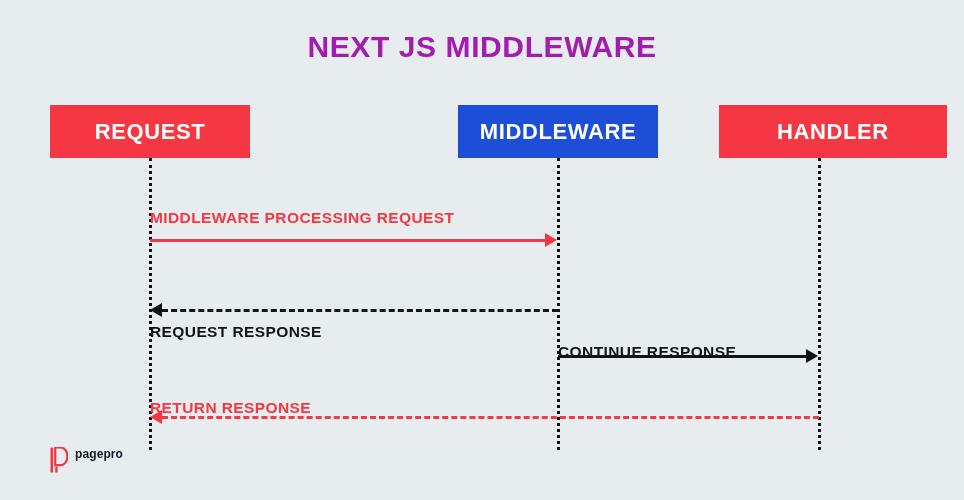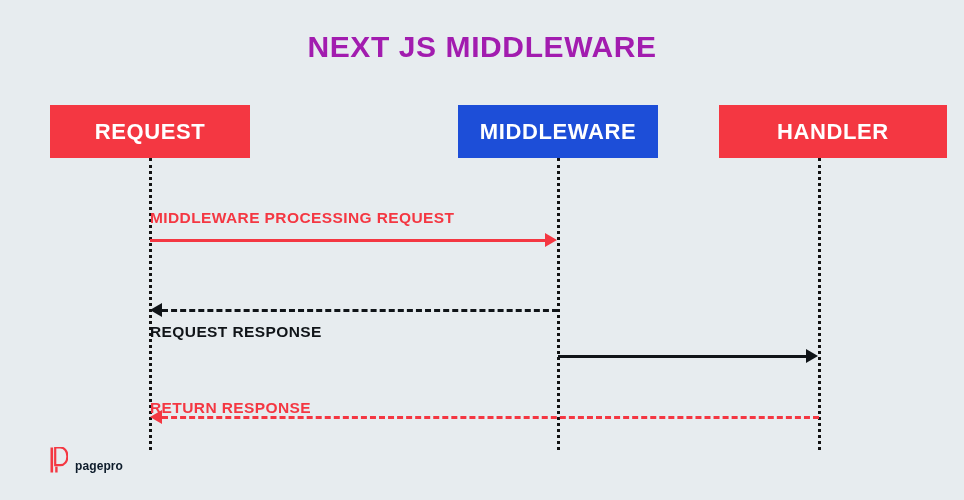--- a/index.html
+++ b/index.html
@@ -81,21 +81,21 @@
   }
   .arrow-head.left-red{
     border-top:7px solid transparent;
     border-bottom:7px solid transparent;
     border-right:12px solid #f43742;
   }
 
   
   .brand{
     position:absolute;left:50px;top:447px;
-    display:flex;align-items:flex-end;gap:7px;
+    display:flex;align-items:flex-start;gap:7px;
   }
   .brand-mark{width:18px;height:26px;display:block;}
   .brand-text{
     font-size:12px;font-weight:bold;letter-spacing:0.1px;
     color:#0d1b2a;
   }
 </style>
 </head>
 <body>
 
@@ -120,20 +120,21 @@
   <div class="lifeline" style="left:818px;top:158px;height:292px;"></div>
 
   <div class="msg-label red" style="left:150px;top:209px;width:408px;">MIDDLEWARE PROCESSING REQUEST</div>
   <div class="arrow-line solid-red" style="left:150px;top:239px;width:396px;"></div>
   <div class="arrow-head right-red" style="left:545px;top:233px;"></div>
 
   <div class="msg-label dark" style="left:150px;top:279px;width:408px;margin-top:44px;">REQUEST RESPONSE</div>
   <div class="arrow-line dashed-dark" style="left:162px;top:309px;width:396px;"></div>
   <div class="arrow-head left-dark" style="left:150px;top:303px;"></div>
 
+  <div class="msg-label dark" style="left:558px;top:343px;width:261px;">CONTINUE RESPONSE</div>
   <div class="arrow-line solid-dark" style="left:558px;top:355px;width:249px;"></div>
   <div class="arrow-head right-dark" style="left:806px;top:349px;"></div>
 
   <div class="msg-label red" style="left:150px;top:387px;width:408px;margin-top:12px;">RETURN RESPONSE</div>
   <div class="arrow-line dashed-red" style="left:162px;top:416px;width:657px;"></div>
   <div class="arrow-head left-red" style="left:150px;top:410px;"></div>
 
   <div class="brand">
     <svg class="brand-mark" viewBox="0 0 18 26">
       <rect x="0.5" y="0.5" width="2.6" height="25" fill="#f43742"></rect>

